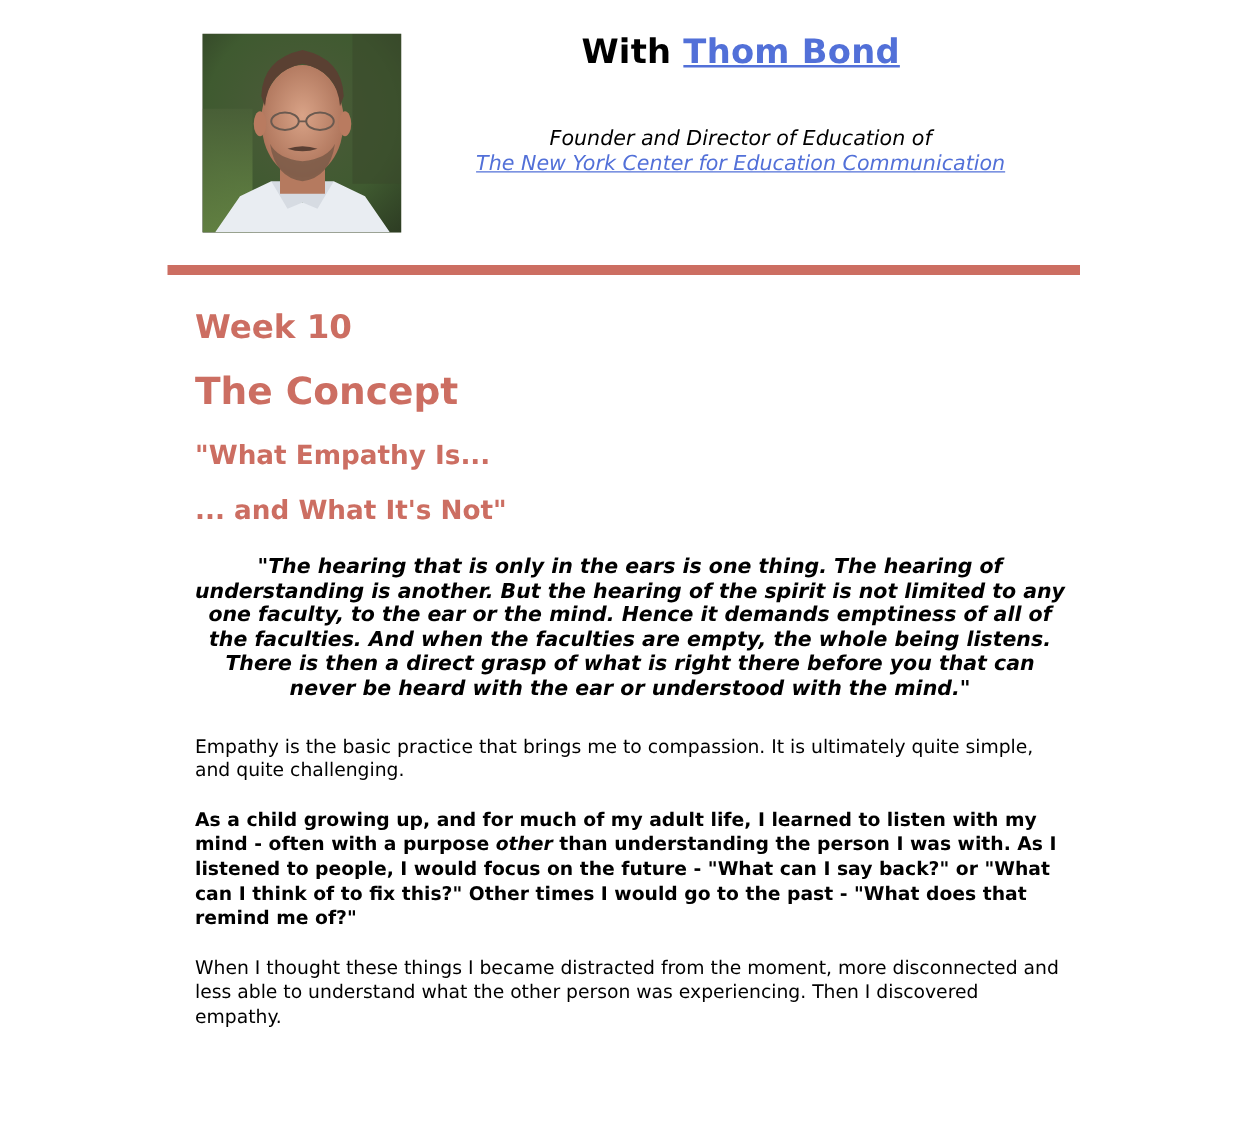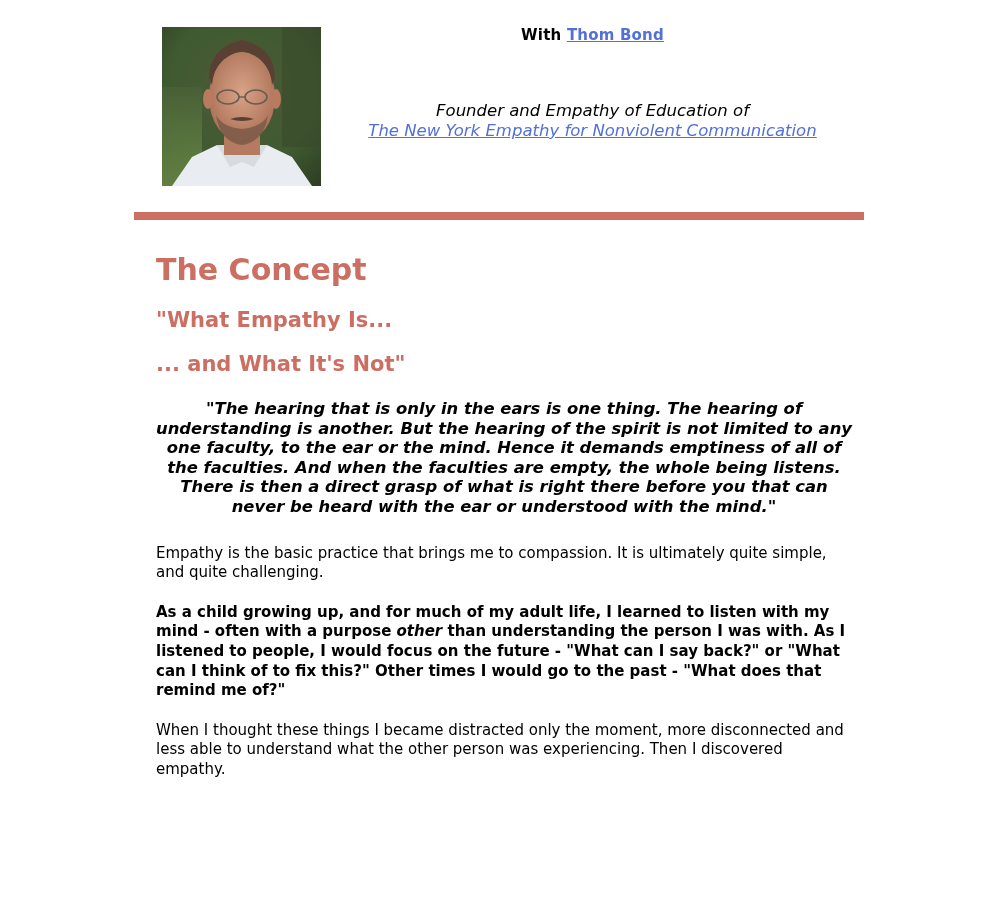--- a/index.html
+++ b/index.html
@@ -31,21 +31,21 @@
     overflow: hidden;
     background: #3c4a2c;
   }
   .photo svg { display: block; }
   .with-line {
     position: absolute;
     left: 187px;
     right: 0;
     top: 26px;
     text-align: center;
-    font-size: 15px;
+    font-size: 27px;
     font-weight: bold;
     letter-spacing: 0.2px;
   }
   .with-line a {
     color: #5270d8;
     text-decoration: underline;
   }
   .title-block {
     position: absolute;
     left: 187px;
@@ -147,34 +147,35 @@
       <path d="M68 92 Q80 88 92 92 Q80 96 68 92 Z" fill="#5a3f33"></path>
     </svg>
   </div>
 
   <div class="with-line">
     <span>With</span>
     <a href="#">Thom Bond</a>
   </div>
 
   <div class="title-block">
-    <div>Founder and Empathy of Education of</div>
-    <a href="#">The New York Empathy for Nonviolent Communication</a>
+    <div>Founder and Director of Education of</div>
+    <a href="#">The New York Center for Education Communication</a>
   </div>
 </div>
 
 <div class="divider"></div>
 
 <div class="content">
+  <h1 class="h-week">Week 10</h1>
   <h1 class="h-concept">The Concept</h1>
   <h2 class="h-sub1">"What Empathy Is...</h2>
   <h2 class="h-sub2">... and What It's Not"</h2>
 
   <div class="quote">
     <div>"The hearing that is only in the ears is one thing. The hearing of understanding is another. But the hearing of the spirit is not limited to any one faculty, to the ear or the mind. Hence it demands emptiness of all of the faculties. And when the faculties are empty, the whole being listens. There is then a direct grasp of what is right there before you that can never be heard with the ear or understood with the mind."</div>
   </div>
 
   <p class="body-p p1">Empathy is the basic practice that brings me to compassion. It is ultimately quite simple, and quite challenging.</p>
 
   <p class="body-p p2"><span>As a child growing up, and for much of my adult life, I learned to listen with my mind - often with a purpose </span><em>other</em><span> than understanding the person I was with. As I listened to people, I would focus on the future - "What can I say back?" or "What can I think of to fix this?" Other times I would go to the past - "What does that remind me of?"</span></p>
 
-  <p class="body-p p3">When I thought these things I became distracted only the moment, more disconnected and less able to understand what the other person was experiencing. Then I discovered empathy.</p>
+  <p class="body-p p3">When I thought these things I became distracted from the moment, more disconnected and less able to understand what the other person was experiencing. Then I discovered empathy.</p>
 </div>
 
 </body></html>

